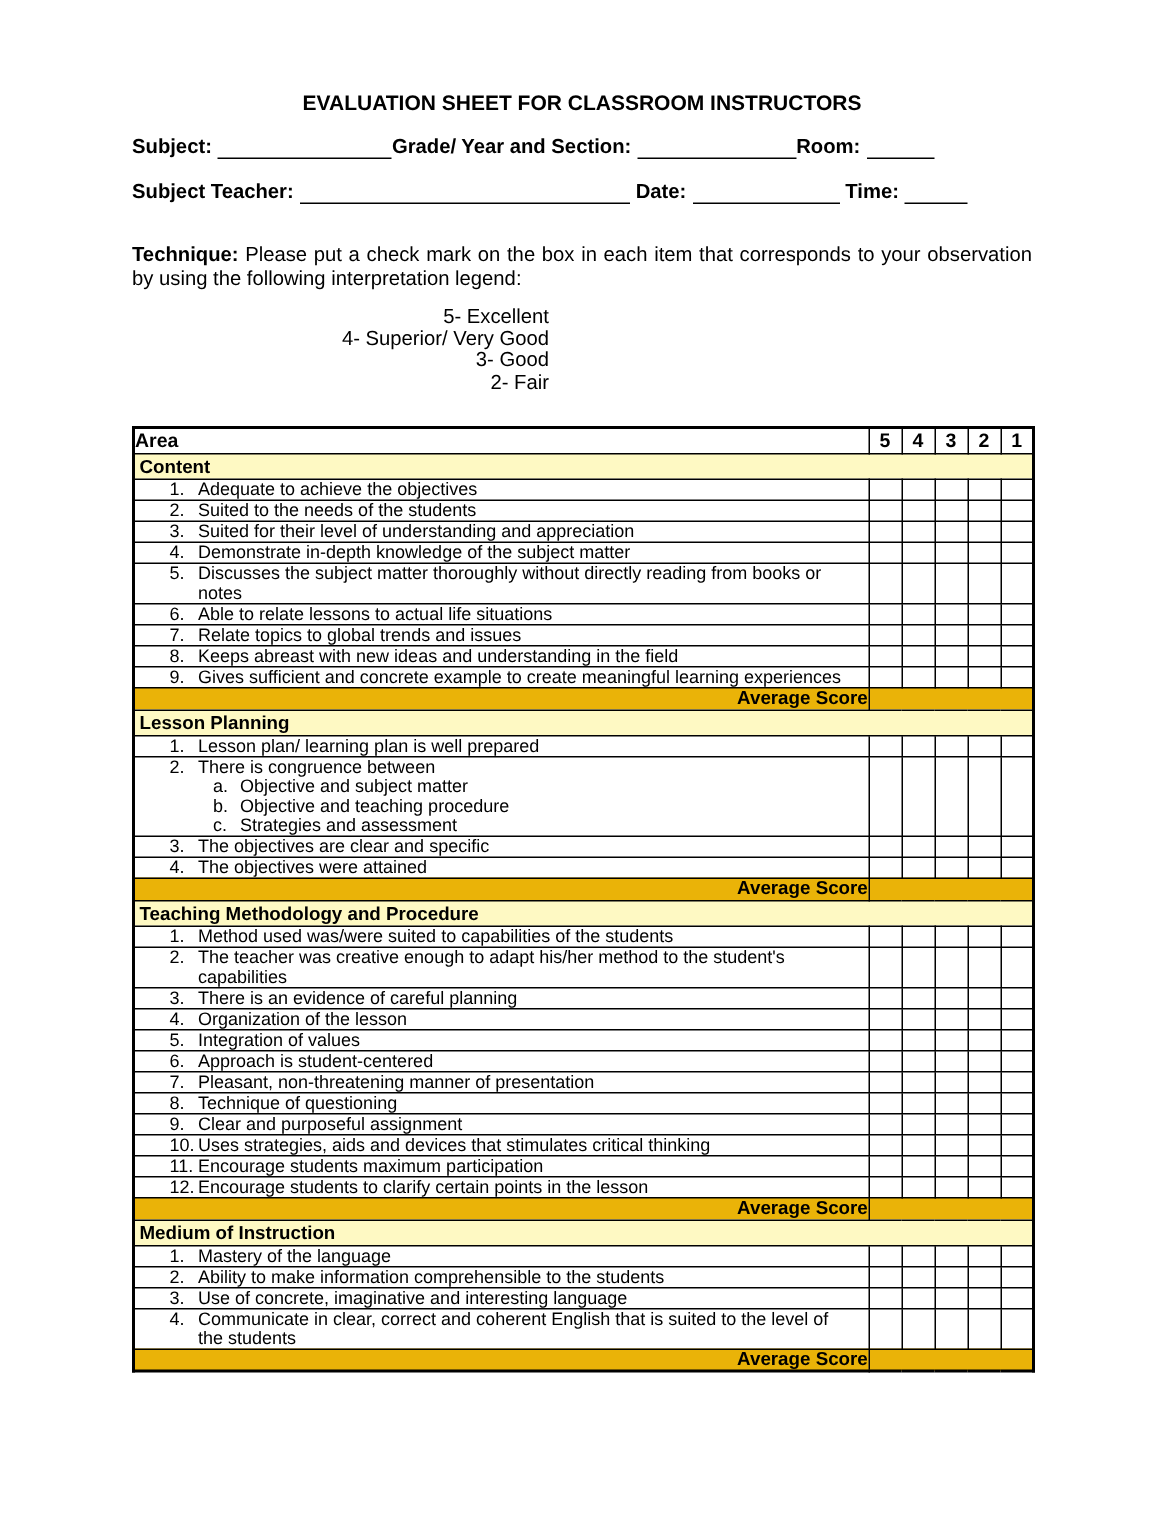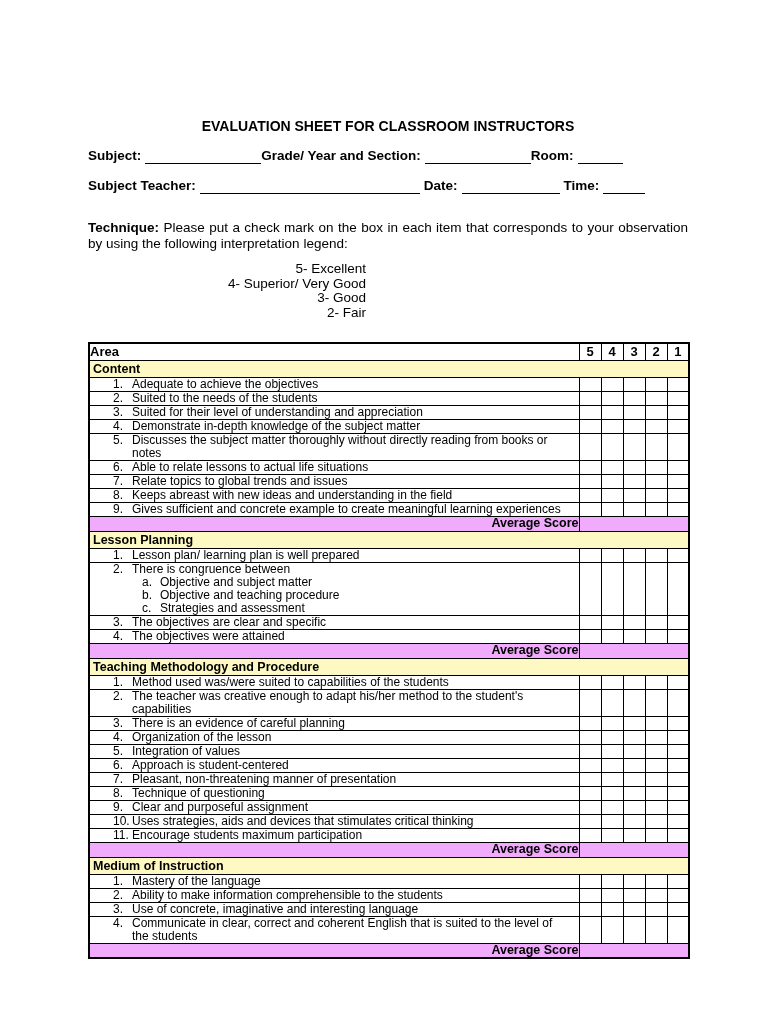--- a/index.html
+++ b/index.html
@@ -6,21 +6,21 @@
   html, body {
     width: 768px; height: 1024px;
     background: #ffffff;
     font-family: "Liberation Sans", sans-serif;
     color: #000;
     overflow: hidden;
   }
   .content {
     width: 600px;
     margin-left: 88px;
-    padding-top: 118px;
+    padding-top: 60px;
   }
   .doc-title {
     text-align: center;
     font-weight: bold;
     font-size: 14px;
     line-height: 16px;
   }
   .field-line {
     display: flex;
     align-items: flex-end;
@@ -92,21 +92,21 @@
     font-size: 12px;
   }
   .item-line .num {
     flex: 0 0 19px;
     margin-left: 23px;
   }
   .item-line .txt { max-width: 438px; }
   .item-line.sub .num { margin-left: 52px; flex: 0 0 18px; }
   td.score-cell { background: #fff; }
   tr.average-row td {
-    background: #f0abfc;
+    background: #eab308;
     height: 15px;
     margin-top: 46px;
   }
   td.avg-label {
     font-weight: bold;
     font-size: 12.5px;
     text-align: right;
     padding: 1px 4px 1px 0;
     line-height: 13px;
   }
@@ -501,20 +501,33 @@
               <span class="num">11.</span>
               <span class="txt">Encourage students maximum participation</span>
             </div>
           </td>
           <td class="score-cell"></td>
           <td class="score-cell"></td>
           <td class="score-cell"></td>
           <td class="score-cell"></td>
           <td class="score-cell"></td>
         </tr>
+        <tr>
+          <td class="area-cell">
+            <div class="item-line">
+              <span class="num">12.</span>
+              <span class="txt">Encourage students to clarify certain points in the lesson</span>
+            </div>
+          </td>
+          <td class="score-cell"></td>
+          <td class="score-cell"></td>
+          <td class="score-cell"></td>
+          <td class="score-cell"></td>
+          <td class="score-cell"></td>
+        </tr>
         <tr class="average-row">
           <td class="avg-label">Average Score</td>
           <td colspan="5"></td>
         </tr>
         <tr class="section-row">
           <td colspan="6">Medium of Instruction</td>
         </tr>
         <tr>
           <td class="area-cell">
             <div class="item-line">

